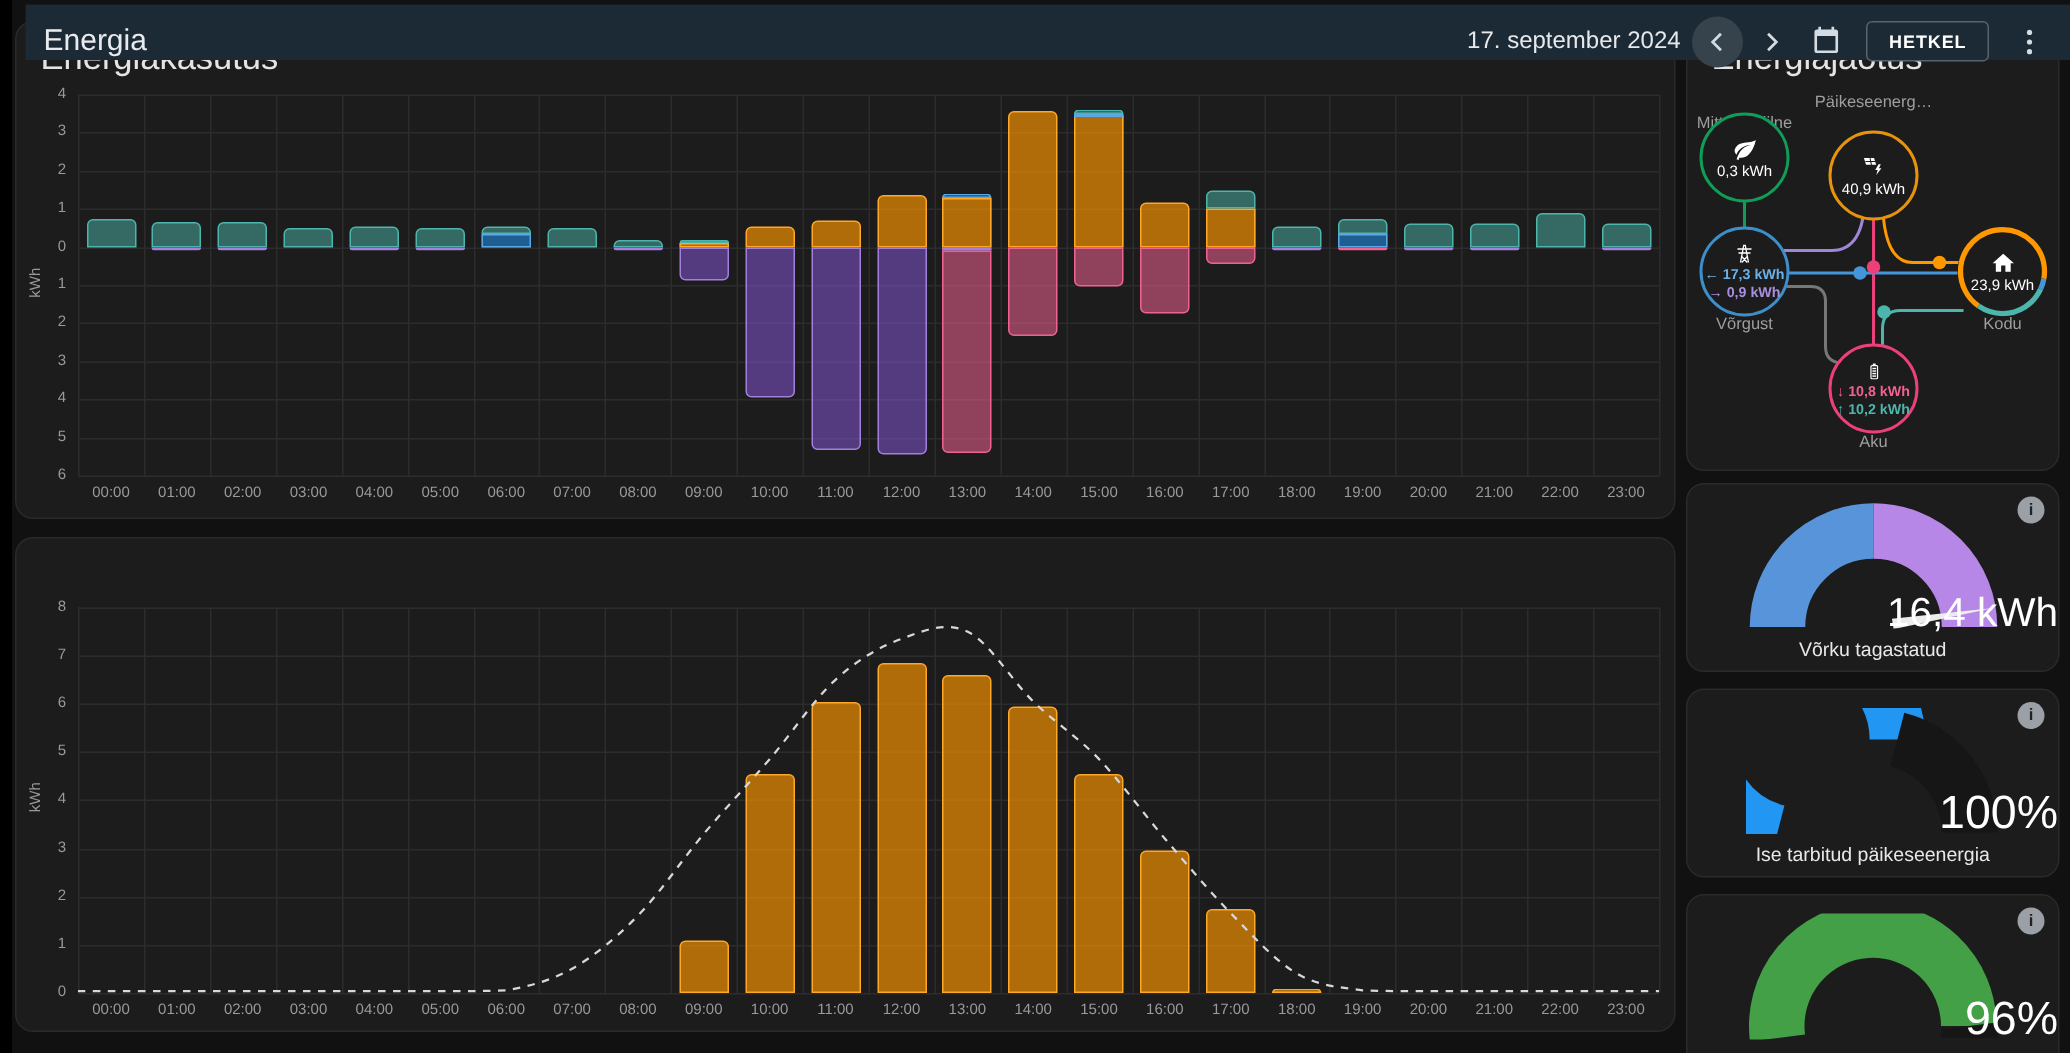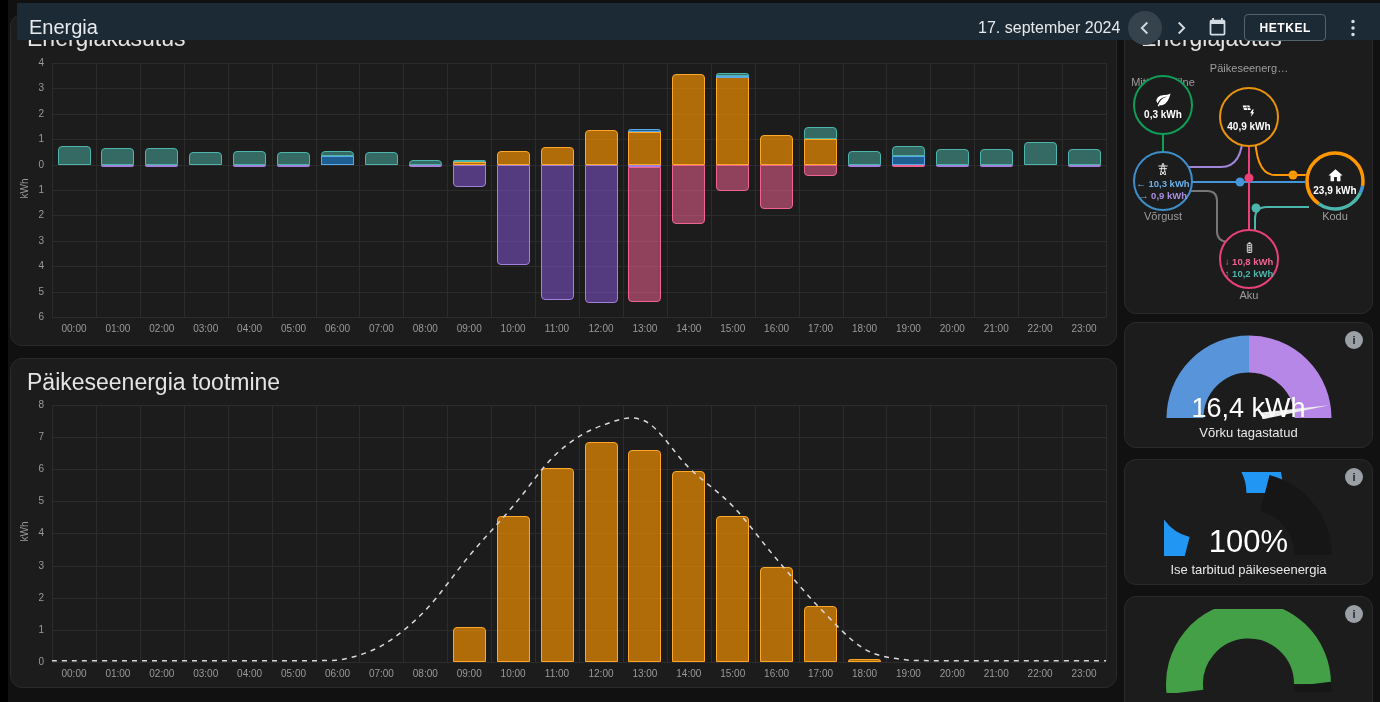--- a/index.html
+++ b/index.html
@@ -26,33 +26,33 @@
   #dist-card{left:1124px;top:14px;width:249px;height:300px;}
   #gauge-card-0{left:1124px;top:322px;width:249px;height:126px;}
   #gauge-card-1{left:1124px;top:459px;width:249px;height:126px;}
   #gauge-card-2{left:1124px;top:596px;width:249px;height:126px;}
   .chart{position:absolute;left:0;top:0;right:0;bottom:0;}
   
   #dist-lines{position:absolute;left:0;top:0;}
   .nlabel{position:absolute;width:100px;text-align:center;font-size:11px;color:#9e9e9e;}
   .circle{position:absolute;width:60px;height:60px;box-sizing:border-box;border:2px solid #888;border-radius:50%;
           background:#1c1c1c;display:flex;flex-direction:column;align-items:center;justify-content:center;gap:1px;}
-  .nval{font-size:10px;font-weight:700;color:#fff;line-height:11px;}
+  .nval{font-size:10px;font-weight:400;color:#fff;line-height:11px;}
   .nval-sm{font-size:9.5px;font-weight:700;line-height:11px;white-space:nowrap;}
   .txt-blue{color:#6ab1ea;} .txt-purple{color:#a98fe0;} .txt-pink{color:#f06292;} .txt-teal{color:#4db6ac;}
   .homewrap{position:absolute;width:60px;height:60px;background:#1c1c1c;border-radius:50%;}
   .homewrap .ring{position:absolute;left:0;top:0;}
   .homewrap .inner{position:absolute;left:0;top:0;right:0;bottom:0;display:flex;flex-direction:column;
                    align-items:center;justify-content:center;gap:1px;}
   
   .info-btn{position:absolute;right:9px;top:8px;width:18px;height:18px;border-radius:50%;background:#9aa0a6;
             display:flex;align-items:center;justify-content:center;cursor:pointer;z-index:2;}
   .info-btn span{font-size:11px;font-weight:700;color:#202124;font-style:normal;}
   .gauge-svg{position:absolute;left:39px;top:12px;}
-  .gauge-value{position:absolute;left:0;right:0;top:70px;text-align:center;font-size:27px;color:#fff;}
+  .gauge-value{position:absolute;left:0;right:0;top:70px;text-align:right;font-size:27px;color:#fff;}
   .gauge-value.pct{font-size:31px;top:64px;}
   .gauge-label{position:absolute;left:0;right:0;top:102px;text-align:center;font-size:13px;color:#e8e8e8;}
 </style>
 </head>
 <body>
 
 <div class="page"></div>
 
 <header>
   <div class="htitle">Energia</div>
@@ -207,21 +207,20 @@
       <div style="position: absolute; left: 924.8px; top: 149.6px; width: 33px; height: 2px; background: rgba(131, 83, 209, 0.55); border: 1px solid rgb(162, 128, 219); border-radius: 0px 0px 4px 4px; box-sizing: border-box;"></div>
       <div style="position: absolute; left: 968.7px; top: 134.4px; width: 33px; height: 15.2px; background: rgba(77, 182, 172, 0.5); border: 1px solid rgb(77, 182, 172); border-radius: 4px 4px 0px 0px; box-sizing: border-box;"></div>
       <div style="position: absolute; left: 968.7px; top: 149.6px; width: 33px; height: 2px; background: rgba(131, 83, 209, 0.55); border: 1px solid rgb(162, 128, 219); border-radius: 0px 0px 4px 4px; box-sizing: border-box;"></div>
       <div style="position: absolute; left: 1012.6px; top: 126.7px; width: 33px; height: 22.9px; background: rgba(77, 182, 172, 0.5); border: 1px solid rgb(77, 182, 172); border-radius: 4px 4px 0px 0px; box-sizing: border-box;"></div>
       <div style="position: absolute; left: 1056.5px; top: 134.4px; width: 33px; height: 15.2px; background: rgba(77, 182, 172, 0.5); border: 1px solid rgb(77, 182, 172); border-radius: 4px 4px 0px 0px; box-sizing: border-box;"></div>
       <div style="position: absolute; left: 1056.5px; top: 149.6px; width: 33px; height: 2px; background: rgba(131, 83, 209, 0.55); border: 1px solid rgb(162, 128, 219); border-radius: 0px 0px 4px 4px; box-sizing: border-box;"></div>
     </div>
 </section>
 
 <section class="card" id="solar-card">
-  <h2>Päikeseenergia tootmine</h2>
   <div class="chart" id="chart-solar">
       <div style="position: absolute; left: 41px; top: 46px; width: 1054px; height: 1px; background: rgb(44, 44, 44);"></div>
       <div style="position: absolute; left: 7px; top: 40px; width: 26px; text-align: right; font-size: 10px; color: rgb(154, 154, 154);">8</div>
       <div style="position: absolute; left: 41px; top: 78.1px; width: 1054px; height: 1px; background: rgb(44, 44, 44);"></div>
       <div style="position: absolute; left: 7px; top: 72.1px; width: 26px; text-align: right; font-size: 10px; color: rgb(154, 154, 154);">7</div>
       <div style="position: absolute; left: 41px; top: 110.2px; width: 1054px; height: 1px; background: rgb(44, 44, 44);"></div>
       <div style="position: absolute; left: 7px; top: 104.2px; width: 26px; text-align: right; font-size: 10px; color: rgb(154, 154, 154);">6</div>
       <div style="position: absolute; left: 41px; top: 142.3px; width: 1054px; height: 1px; background: rgb(44, 44, 44);"></div>
       <div style="position: absolute; left: 7px; top: 136.3px; width: 26px; text-align: right; font-size: 10px; color: rgb(154, 154, 154);">5</div>
       <div style="position: absolute; left: 41px; top: 174.4px; width: 1054px; height: 1px; background: rgb(44, 44, 44);"></div>
@@ -335,21 +334,21 @@
       <path d="M4.8,7.5h9.2 M8.9,4.5l1.3,6" stroke="#1c1c1c" stroke-width="0.9" fill="none"></path>
       <path d="M16.5,10l-3,5h2.2l-1.2,4.5l4.5,-6h-2.2l1.7,-3.5z" fill="#fff"></path>
     </svg>
     <div class="nval">40,9 kWh</div>
   </div>
 
   <div class="circle" style="left:8px;top:136px;border-color:#3e8fc9">
     <svg width="16" height="16" viewBox="0 0 24 24" fill="none" stroke="#fff" stroke-width="1.3">
       <path d="M8,21 L11.2,4 H12.8 L16,21 M5,7.5 H19 M6,11.5 H18 M9.2,15 L14.8,21 M14.8,15 L9.2,21"></path>
     </svg>
-    <div class="nval-sm txt-blue">← 10,3 kWh</div>
+    <div class="nval-sm txt-blue">← 17,3 kWh</div>
     <div class="nval-sm txt-purple">→ 0,9 kWh</div>
   </div>
 
   <div class="homewrap" style="left:180px;top:136px">
     <svg class="ring" width="60" height="60">
       <circle cx="30" cy="30" r="28" fill="none" pathLength="360" stroke-width="3.5" stroke-dasharray="245 115" stroke-dashoffset="-125" stroke="#ff9800"></circle>
       <circle cx="30" cy="30" r="28" fill="none" pathLength="360" stroke-width="3.5" stroke-dasharray="15 345" stroke-dashoffset="-370" stroke="#4596d8"></circle>
       <circle cx="30" cy="30" r="28" fill="none" pathLength="360" stroke-width="3.5" stroke-dasharray="100 260" stroke-dashoffset="-385" stroke="#4db6ac"></circle>
     </svg>
     <div class="inner">
@@ -400,14 +399,15 @@
 </section>
 
 <section class="card" id="gauge-card-2">
   <div class="info-btn">
       <span>i</span>
     </div>
   <svg class="gauge-svg" id="gauge-svg-2" width="170" height="84" viewBox="0 0 170 84">
       <path d="M 21.00 83.00 A 64 64 0 1 1 148.50 74.98" stroke="#43a047" stroke-width="37" fill="none"></path>
       <path d="M 148.50 74.98 A 64 64 0 0 1 149.00 83.00" stroke="#161616" stroke-width="37" fill="none"></path>
     </svg>
+  <div class="gauge-value pct">96%</div>
   <div class="gauge-label"></div>
 </section>
 
 </body></html>

